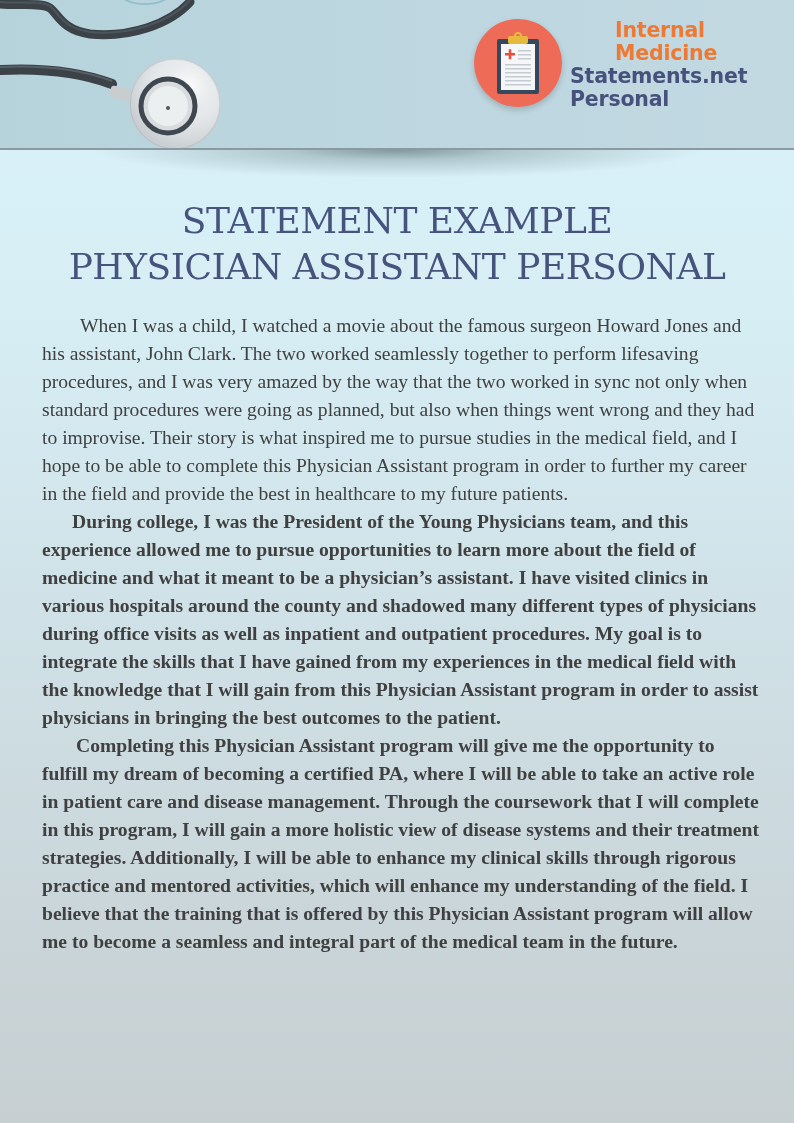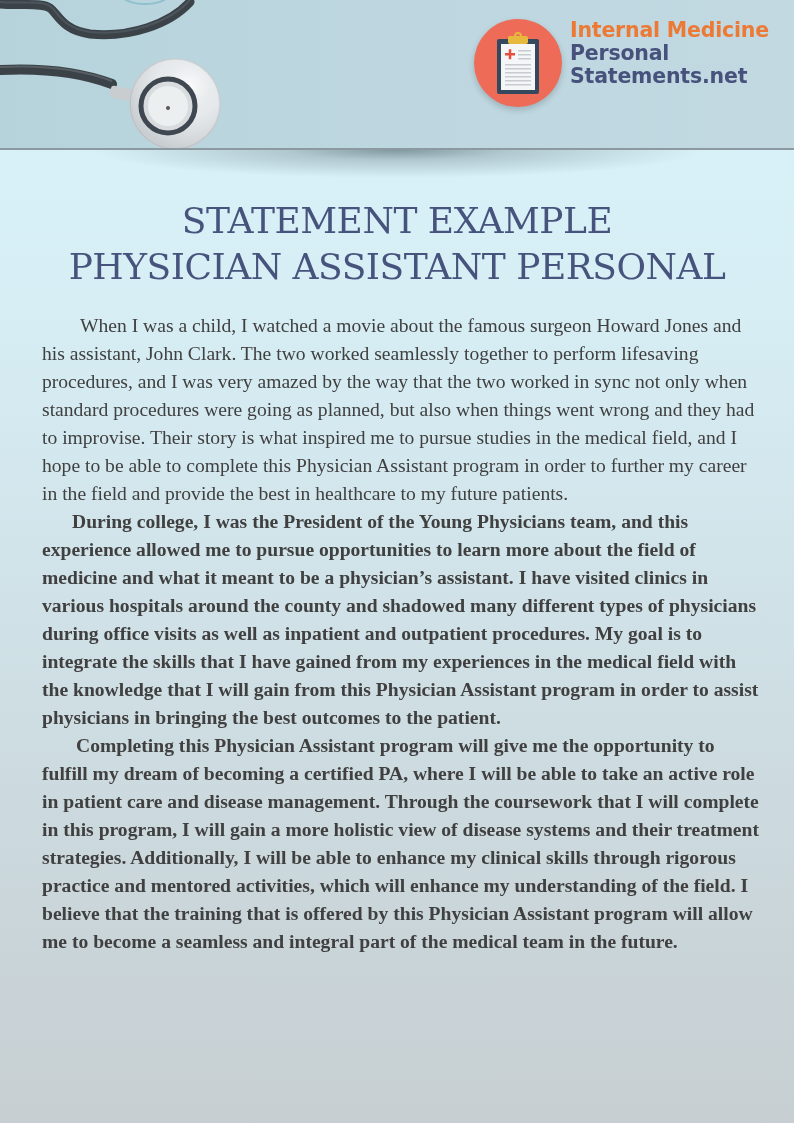--- a/index.html
+++ b/index.html
@@ -25,21 +25,21 @@
     .logo-circle {
       position: absolute; left: 0; top: 0; width: 88px; height: 88px; border-radius: 50%;
       background: #ee6b58;
       box-shadow: 0 3px 6px rgba(0,0,0,0.18);
     }
     .logo-text {
       position: absolute; left: 96px; top: 0;
       font-family: "DejaVu Sans", "Liberation Sans", sans-serif;
       font-weight: bold; font-size: 20.5px; line-height: 23px; letter-spacing: -0.2px;
     }
-    .logo-line1 { color: #ec7a35; display: block; }
+    .logo-line1 { color: #ec7a35; display: block; margin-left: 45px; }
     .logo-line { color: #46527c; display: block; }
     .title {
       position: absolute; left: 0; top: 198px; width: 794px; text-align: center;
       color: #46547d; font-family: "DejaVu Serif", "Liberation Serif", serif;
       font-size: 36px; line-height: 46px; font-weight: normal; letter-spacing: -0.5px;
     }
     .title span { display: block; }
     .body-text {
       position: absolute; left: 42px; top: 312px; width: 720px;
       color: #404040; font-family: "Liberation Serif", "DejaVu Serif", serif;
@@ -93,22 +93,22 @@
         <rect x="31" y="45" width="26" height="1.5" fill="#c5cbd0"></rect>
         <rect x="31" y="49" width="26" height="1.5" fill="#c5cbd0"></rect>
         <rect x="31" y="53" width="26" height="1.5" fill="#c5cbd0"></rect>
         <rect x="31" y="57" width="26" height="1.5" fill="#c5cbd0"></rect>
         <rect x="31" y="61" width="26" height="1.5" fill="#c5cbd0"></rect>
         <rect x="31" y="65" width="26" height="1.5" fill="#c5cbd0"></rect>
       </svg>
     </div>
     <div class="logo-text">
       <span class="logo-line1">Internal Medicine</span>
+      <span class="logo-line">Statements.net</span>
       <span class="logo-line">Personal</span>
-      <span class="logo-line">Statements.net</span>
     </div>
   </div>
 </div>
 <div class="header-shadow"></div>
 
 <h1 class="title">
   <span>STATEMENT EXAMPLE</span>
   <span>PHYSICIAN ASSISTANT PERSONAL</span>
 </h1>
 

